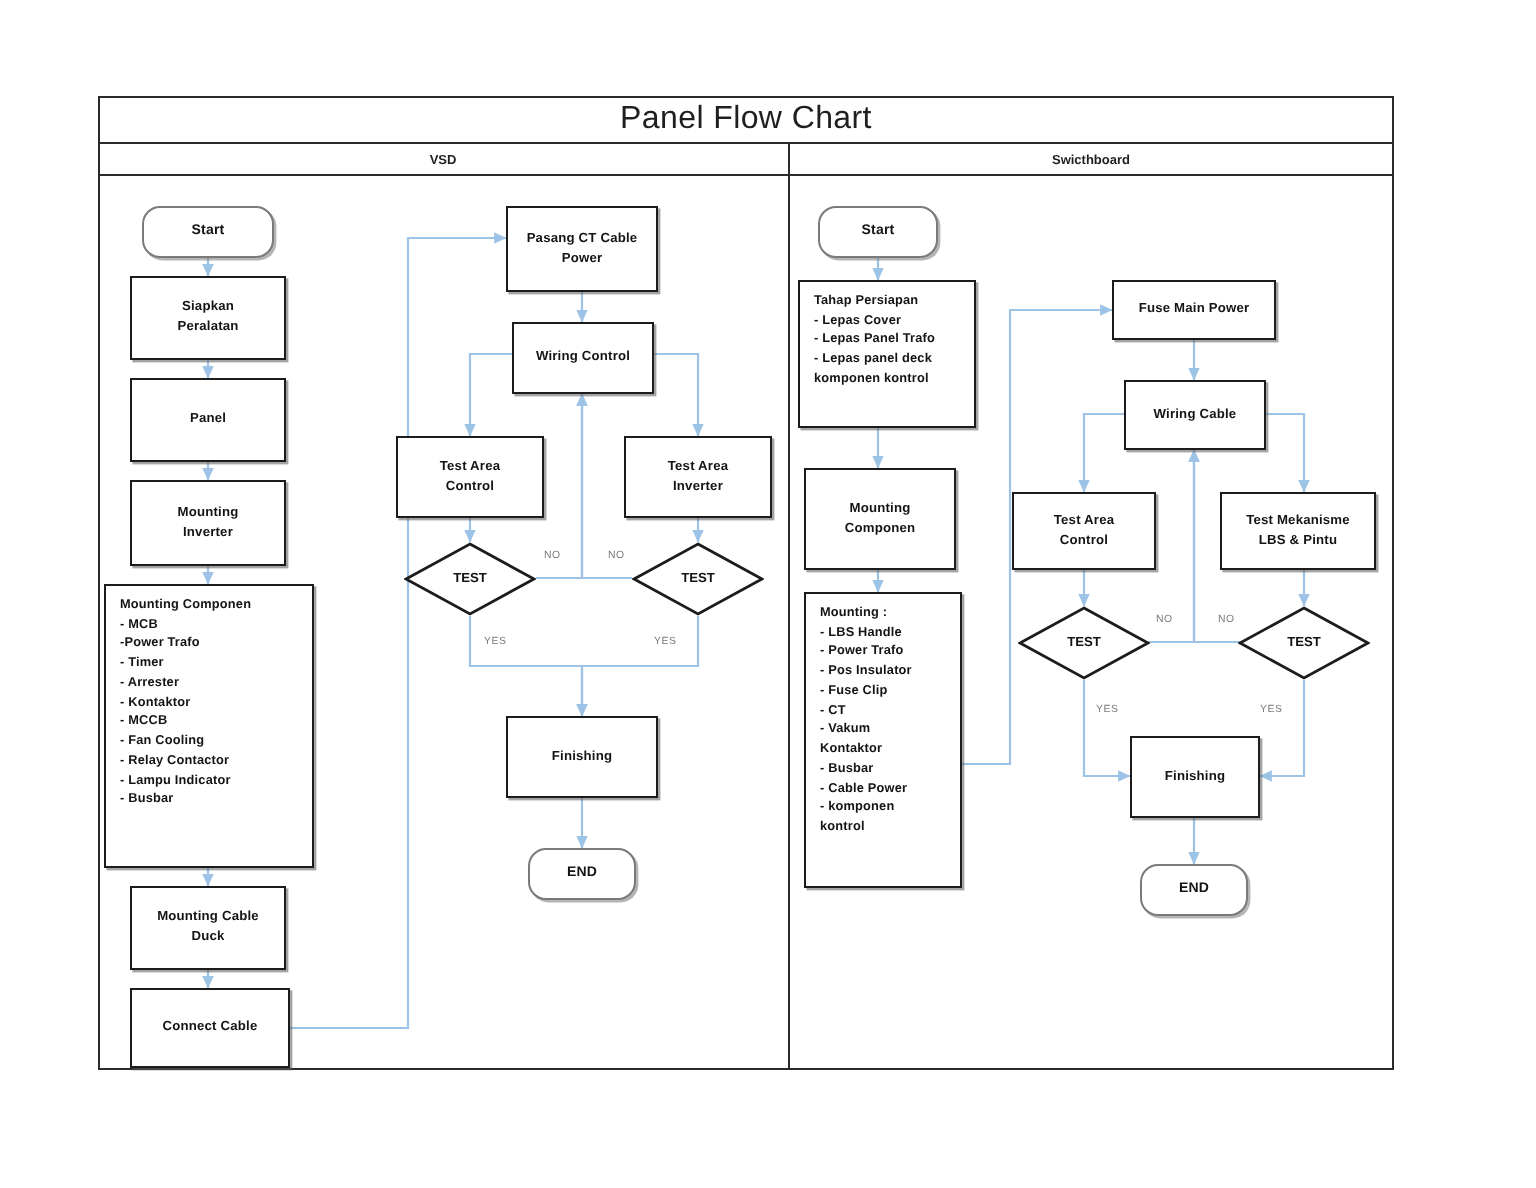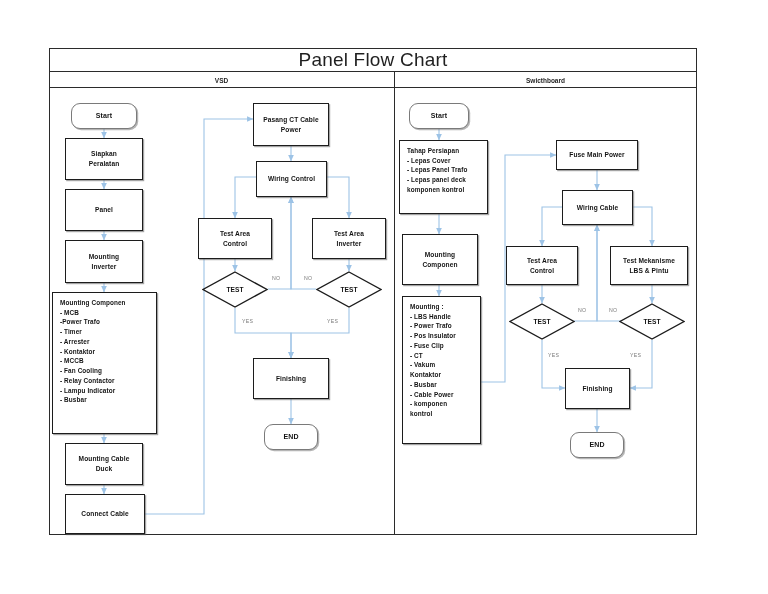--- a/index.html
+++ b/index.html
@@ -2,21 +2,21 @@
 <html><head>
 <meta charset="utf-8">
 <style>
   html,body{margin:0;padding:0;background:#ffffff;}
   body{width:768px;height:594px;font-family:"Liberation Sans",sans-serif;color:#1a1a1a;}
   #canvas{position:relative;width:768px;height:594px;overflow:hidden;background:#fff;}
 
   
   .frame{position:absolute;left:49px;top:48px;width:648px;height:487px;border:1.4px solid #2b2b2b;box-sizing:border-box;background:#fff;}
   .title-row{position:absolute;left:49px;top:48px;width:648px;height:24px;border-bottom:1.4px solid #2b2b2b;box-sizing:border-box;display:flex;align-items:center;justify-content:center;}
-  .title-row span{font-size:19px;letter-spacing:.2px;color:#1f1f1f;}
+  .title-row span{font-size:16px;letter-spacing:.2px;color:#1f1f1f;}
   .hdr-row{position:absolute;left:49px;top:72px;width:648px;height:16px;border-bottom:1.4px solid #2b2b2b;box-sizing:border-box;}
   .hdr-cell{position:absolute;top:0;height:16px;display:flex;align-items:center;justify-content:center;font-size:6.5px;font-weight:bold;color:#1f1f1f;}
   .hdr-left{left:0;width:345px;}
   .hdr-right{left:345px;width:303px;}
   .col-divider{position:absolute;left:394px;top:72px;width:0;height:463px;border-left:1.4px solid #2b2b2b;}
 
   
   #wires{position:absolute;left:0;top:0;width:768px;height:594px;pointer-events:none;}
 
   

